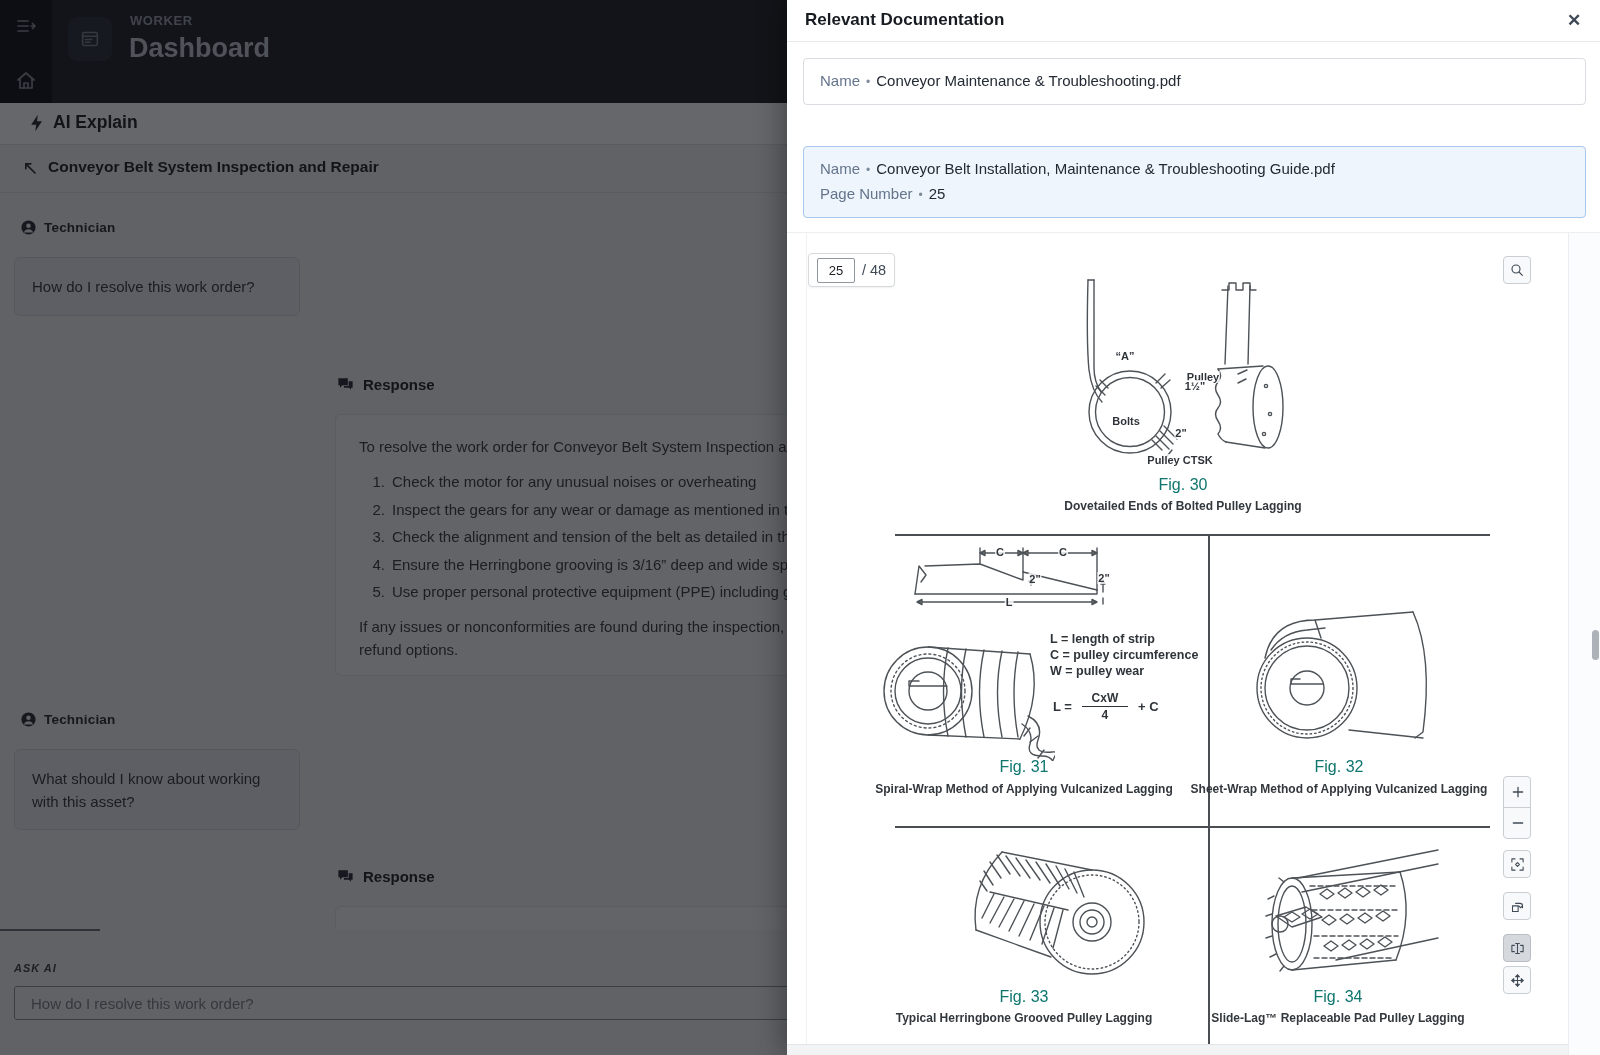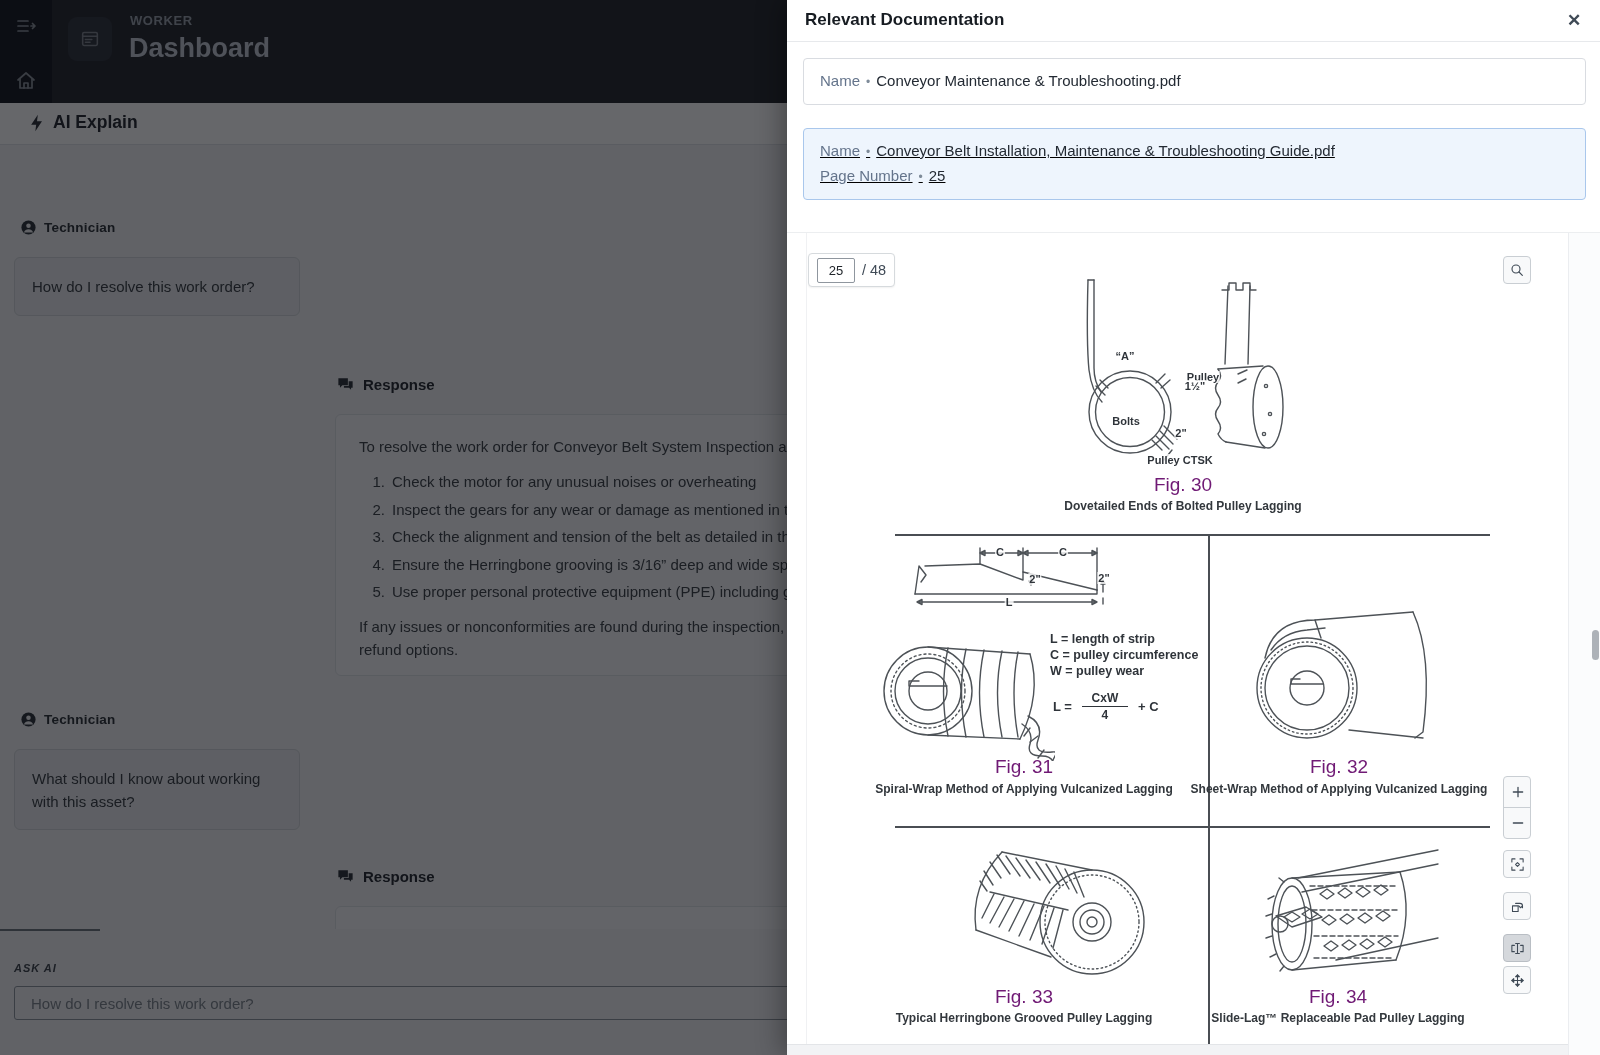--- a/index.html
+++ b/index.html
@@ -73,21 +73,21 @@
   .pagebox input { width:38px; height:25px; border:1px solid #8f969e; border-radius:2px; text-align:center; font-size:13px; color:#20252b; font-family:"Liberation Sans",sans-serif; }
   .pagebox .tot { font-size:14.5px; color:#3f4a56; }
 
   .vbtn { position:absolute; left:716px; width:28px; height:28px; background:#f8f9fa; border:1px solid #c9ced3; border-radius:4px; display:flex; align-items:center; justify-content:center; color:#3f4a56; cursor:pointer; }
   .vbtn.active { background:#d5d8dc; border-color:#b9bec4; }
   .zoomgroup { position:absolute; left:716px; top:543px; width:28px; border:1px solid #c9ced3; border-radius:4px; background:#f8f9fa; overflow:hidden; }
   .zoomgroup .zb { width:28px; height:30px; display:flex; align-items:center; justify-content:center; color:#3f4a56; cursor:pointer; }
   .zoomgroup .sep { height:1px; background:#c9ced3; }
 
   .figlab { position:absolute; transform:translate(-50%,-50%); font-size:11px; font-weight:700; color:#2f343a; white-space:nowrap; background:rgba(255,255,255,.8); padding:0 1px; }
-  .figtitle { position:absolute; transform:translate(-50%,-50%); font-size:19px; font-weight:500; color:#701a75; white-space:nowrap; }
+  .figtitle { position:absolute; transform:translate(-50%,-50%); font-size:16px; font-weight:500; color:#0f766e; white-space:nowrap; }
   .figcap { position:absolute; transform:translate(-50%,-50%); font-size:12px; font-weight:700; color:#33383d; white-space:nowrap; }
   .rule { position:absolute; background:#4a4e53; }
   .legend { position:absolute; font-size:12.5px; font-weight:700; color:#2f343a; line-height:16px; white-space:nowrap; }
   .formula { position:absolute; display:flex; align-items:center; gap:10px; color:#2f343a; font-weight:700; }
   .formula .lhs,.formula .tail { font-size:13px; }
   .formula .frac { display:flex; flex-direction:column; align-items:center; font-size:12px; }
   .formula .frac .bar { width:46px; height:1.4px; background:#2f343a; margin:1px 0; }
 
   .draw { stroke:#4d5257; fill:none; stroke-width:1.4; stroke-linecap:round; stroke-linejoin:round; }
   .icon-stroke { stroke:currentColor; fill:none; stroke-width:1.7; stroke-linecap:round; stroke-linejoin:round; }
@@ -127,20 +127,29 @@
 
     <div class="ai-bar">
       <span class="bolt">
         <svg viewBox="0 0 24 24" style="fill:#2a2f36;">
             <path d="M13 2L5 14h6l-1 8 8-12h-6l1-8z"></path>
           </svg>
       </span>
       <span class="lbl">AI Explain</span>
     </div>
 
+    <div class="thread-row">
+      <span class="back">
+        <svg viewBox="0 0 24 24" class="icon-stroke" style="stroke-width:2;">
+            <path d="M18 18L7 7"></path>
+            <path d="M7 13V7h6"></path>
+          </svg>
+      </span>
+      <span class="lbl">Conveyor Belt System Inspection and Repair</span>
+    </div>
 
     <div class="who" style="left:20px; top:219px;">
       <span class="av">
         <svg viewBox="0 0 24 24">
             <circle cx="12" cy="12" r="10" fill="#2b3137"></circle>
             <circle cx="12" cy="9.5" r="3.2" fill="#f1f2f4"></circle>
             <path d="M5.5 19a7 7 0 0 1 13 0z" fill="#f1f2f4"></path>
           </svg>
       </span>
       <span class="nm">Technician</span>
@@ -226,21 +235,21 @@
 
   <aside class="panel">
     <div class="p-head">
       <span class="p-title">Relevant Documentation</span>
       <button class="p-close">✕</button>
     </div>
 
     <div class="doc-card" style="top:58px;">
       <div><span class="k">Name</span><span class="dot">•</span><span class="v">Conveyor Maintenance &amp; Troubleshooting.pdf</span></div>
     </div>
-    <div class="doc-card sel" style="top:128px;text-decoration:underline;">
+    <div class="doc-card sel" style="top:146px;">
       <div><span class="k">Name</span><span class="dot">•</span><span class="v">Conveyor Belt Installation, Maintenance &amp; Troubleshooting Guide.pdf</span></div>
       <div><span class="k">Page Number</span><span class="dot">•</span><span class="v">25</span></div>
     </div>
 
     <div class="viewer">
       <div class="pageedge-l"></div>
 
       <svg class="abs draw" style="left:273px; top:41px;" width="250" height="200" viewBox="0 0 250 200">
         <path d="M28 6 C27 42 27 76 29 96 C31 112 35 121 42 128"></path>
         <path d="M34 6 L34 94 C34 104 37 112 41 118"></path>

